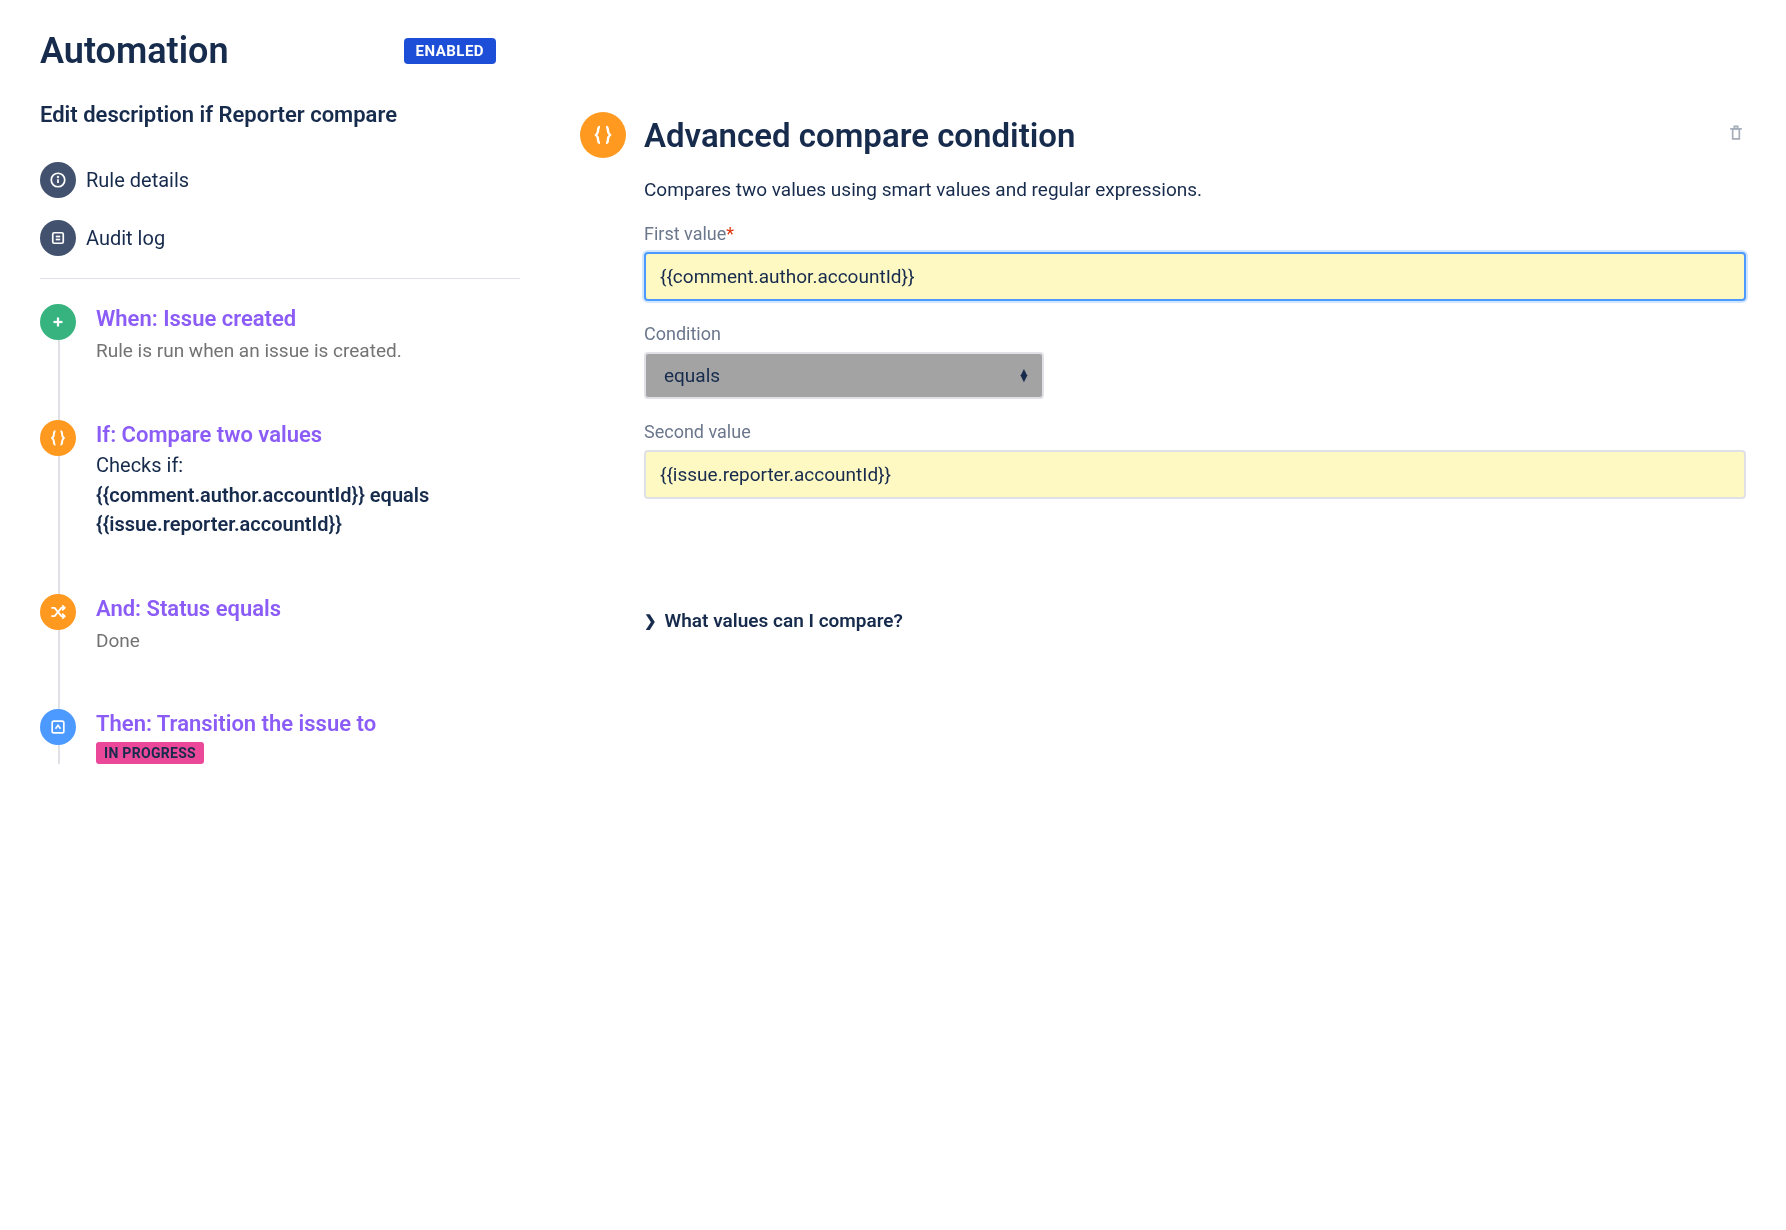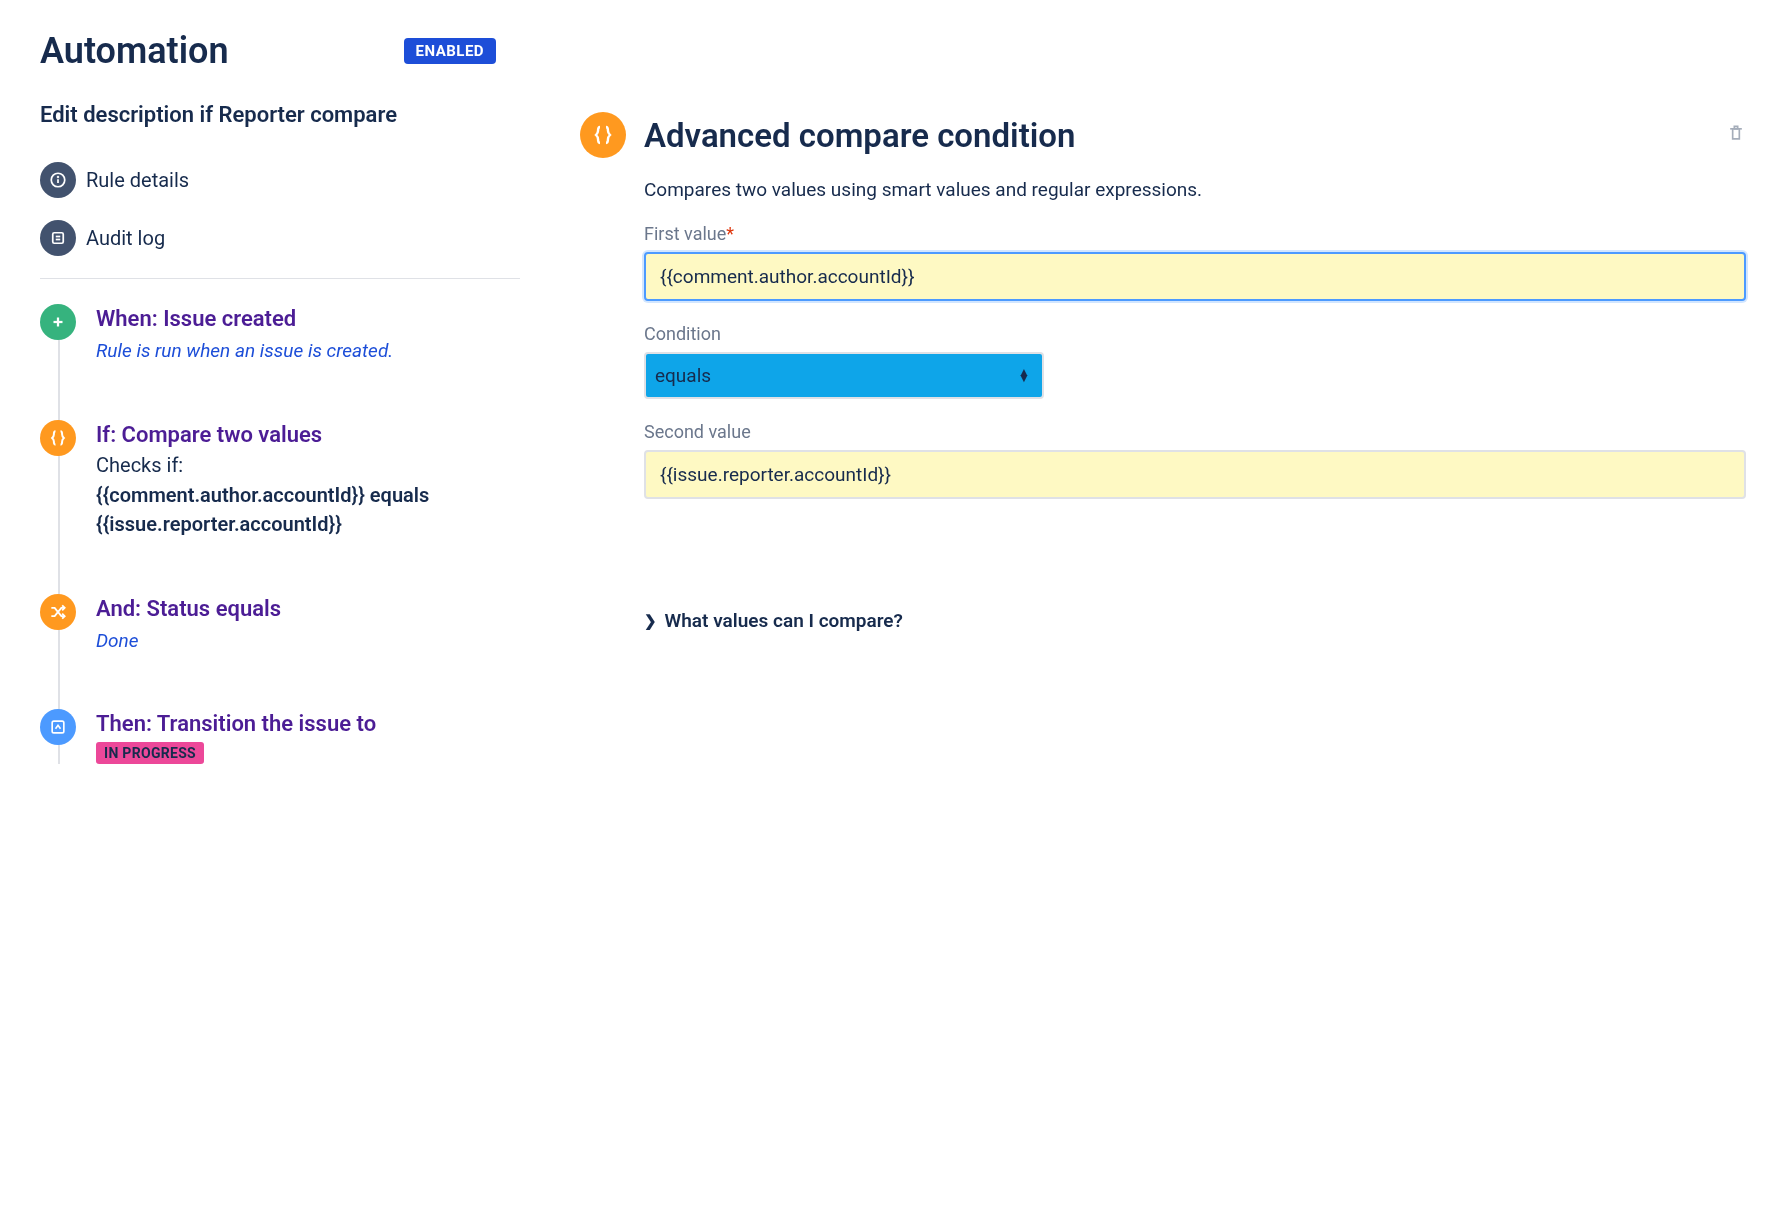--- a/index.html
+++ b/index.html
@@ -78,22 +78,22 @@
   }
   .step {
     display: flex;
     gap: 20px;
     position: relative;
     margin-bottom: 55px;
     cursor: pointer;
   }
   .step .circ { z-index: 1; }
   .step-body { padding-top: 2px; }
-  .step-title { font-size: 22px; font-weight: 600; color:#4c1d95; margin-bottom: 6px; }
-  .step-desc { font-size: 19px; color:#1d4ed8; line-height:1.45;font-style:italic; }
+  .step-title { font-size: 22px; font-weight: 600; color:#8b5cf6; margin-bottom: 6px; }
+  .step-desc { font-size: 19px; color:#737373; line-height:1.45; }
   .step-strong { font-size: 20px; color:#172B4D; font-weight: 600; line-height:1.45; }
   .chk-line { font-size: 20px; color:#172B4D; margin-bottom:4px; }
   .lozenge {
     display:inline-block;
     background:#ec4899;
     color:#172B4D;
     font-size:14px;
     font-weight:700;
     padding:3px 8px;
     border-radius:3px;
@@ -141,24 +141,24 @@
     outline:none;
   }
   .field-group { margin-bottom: 22px; }
   .select-wrap {
     position:relative;
     width: 400px;
   }
   .select-box {
     width:100%;
     font-size: 19px;
-    padding: 10px 9px;
+    padding: 10px 18px;
     border: 2px solid #DFE1E6;
     border-radius: 4px;
-    background:#0ea5e9;
+    background:#a3a3a3;
     color:#172B4D;
     cursor:pointer;
   }
   .select-caret {
     position:absolute;
     right:14px; top:50%; transform:translateY(-50%);
     display:flex; flex-direction:column; line-height:0.55;
     font-size:12px; color:#172B4D;
   }
   .help-link {

